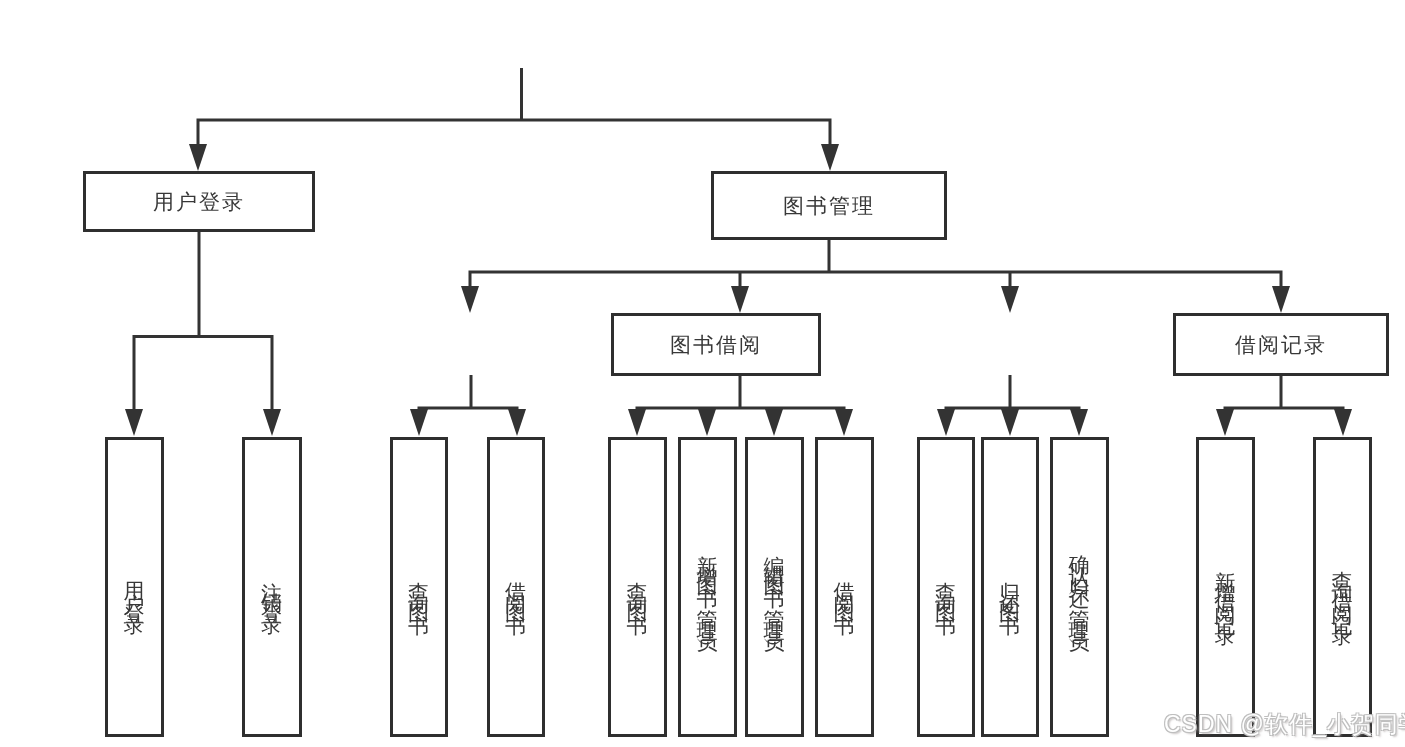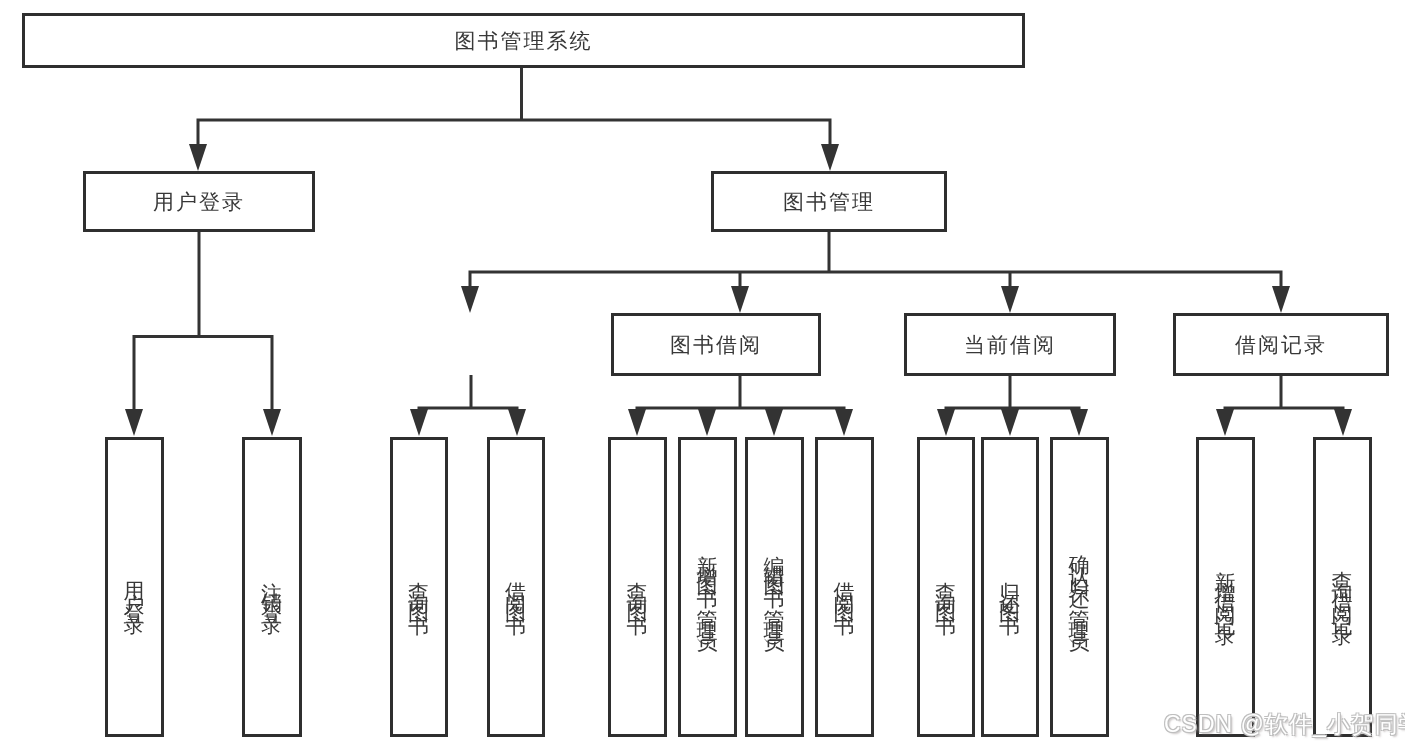--- a/index.html
+++ b/index.html
@@ -106,36 +106,30 @@
       <polygon points="774,436 765,409 783,409"></polygon>
       <polygon points="844,436 835,409 853,409"></polygon>
       <polygon points="946,436 937,409 955,409"></polygon>
       <polygon points="1010,436 1001,409 1019,409"></polygon>
       <polygon points="1079,436 1070,409 1088,409"></polygon>
       <polygon points="1225,436 1216,409 1234,409"></polygon>
       <polygon points="1343,436 1334,409 1352,409"></polygon>
     </g>
   </svg>
 
-  <div class="box" style="left:22px; top:13px; width:1003px; height:55px;">
-    <span class="hlabel">图书管理系统</span>
-  </div>
 
   <div class="box" style="left:83px; top:171px; width:232px; height:61px;">
     <span class="hlabel">用户登录</span>
   </div>
-  <div class="box" style="left:711px; top:171px; width:236px; height:61px;">
+  <div class="box" style="left:711px; top:171px; width:236px; height:69px;">
     <span class="hlabel">图书管理</span>
   </div>
 
   <div class="box" style="left:611px; top:313px; width:210px; height:63px;">
     <span class="hlabel">图书借阅</span>
-  </div>
-  <div class="box" style="left:904px; top:313px; width:212px; height:63px;">
-    <span class="hlabel">当前借阅</span>
   </div>
   <div class="box" style="left:1173px; top:313px; width:216px; height:63px;">
     <span class="hlabel">借阅记录</span>
   </div>
 
   <div class="box" style="left:105px; top:437px; width:59px; height:300px;">
     <span class="vlabel">用户登录</span>
   </div>
   <div class="box" style="left:242px; top:437px; width:60px; height:300px;">
     <span class="vlabel">注销登录</span>

